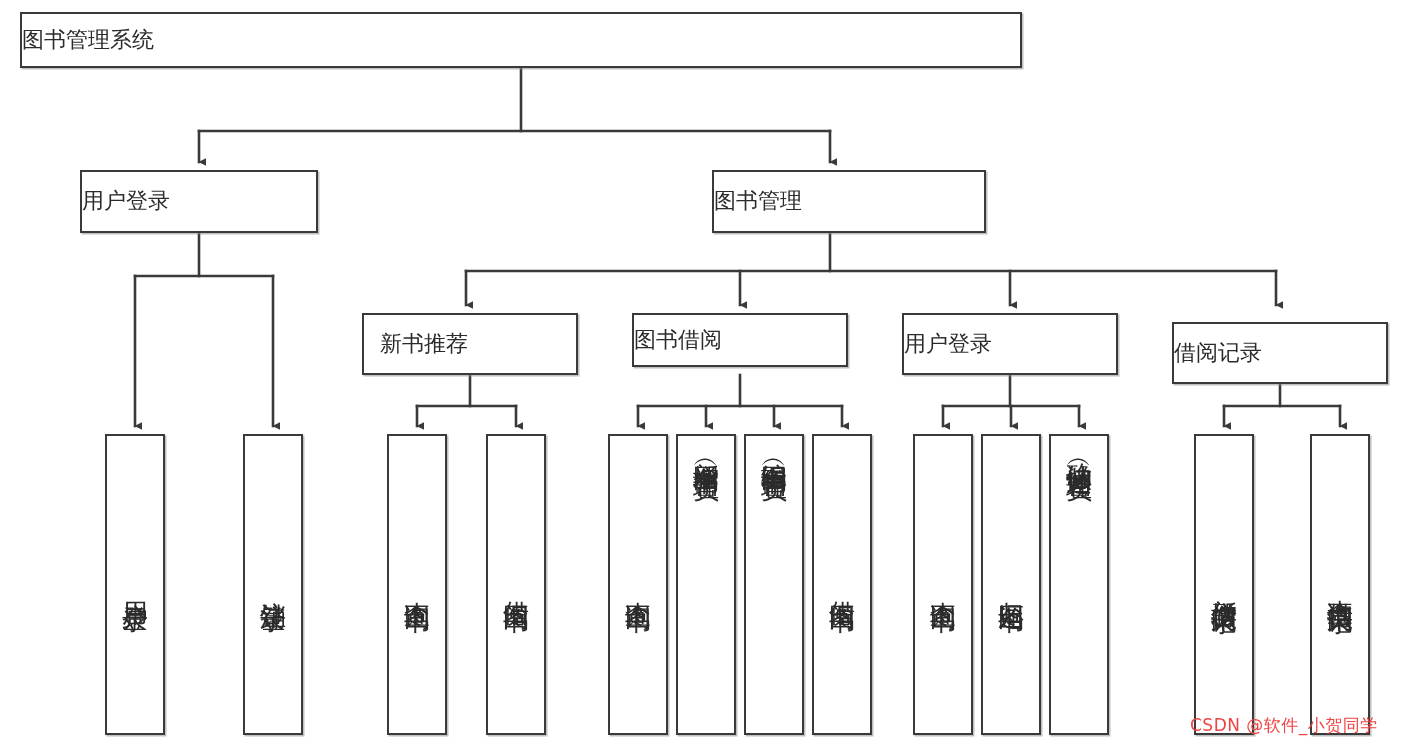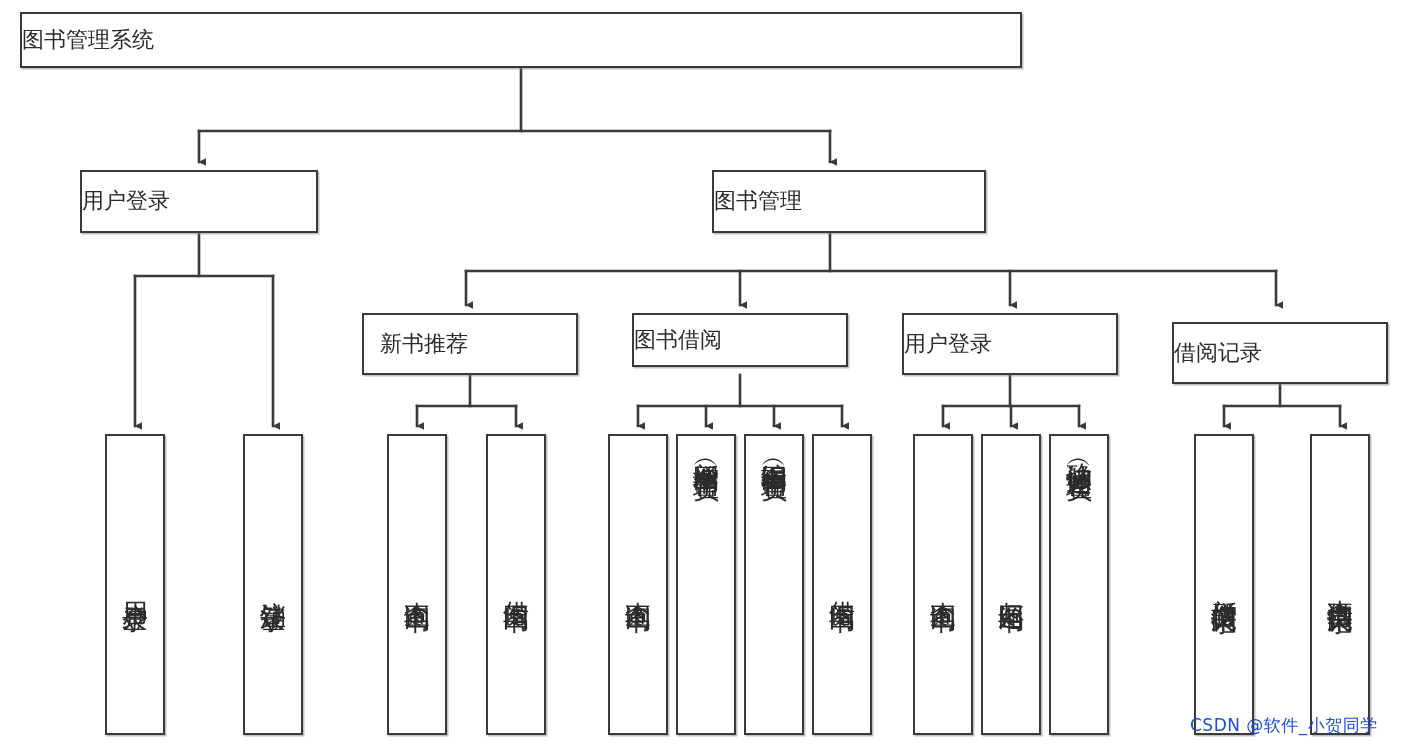--- a/index.html
+++ b/index.html
@@ -51,21 +51,21 @@
     text-orientation: upright;
     font-size: 26px;
     letter-spacing: 2px;
     display: block;
   }
   .node.vert.centered {
     align-items: center;
   }
   .watermark {
     position: absolute;
-    color: #1d4ed8;
+    color: #ef4444;
     font-size: 17px;
     letter-spacing: 0.5px;
     white-space: nowrap;
     user-select: none;
   }
 </style>
 </head>
 <body>
 
 <div id="canvas">

